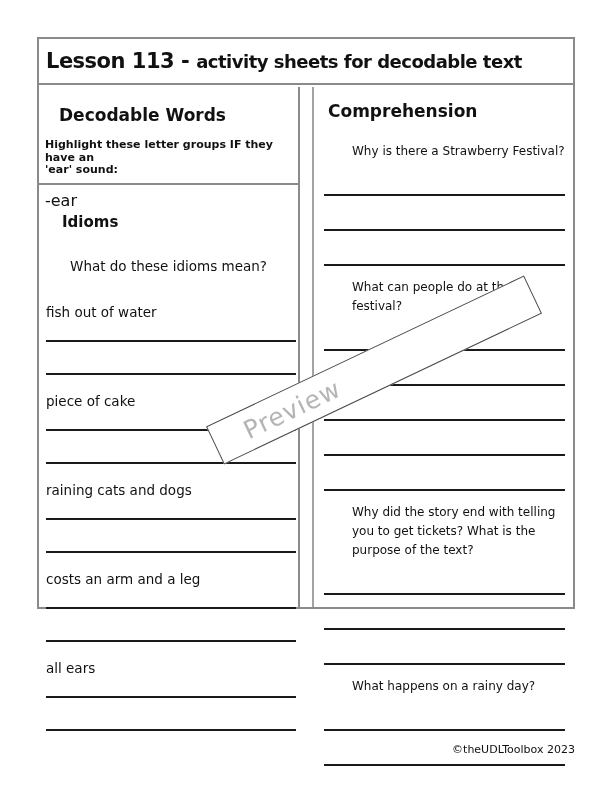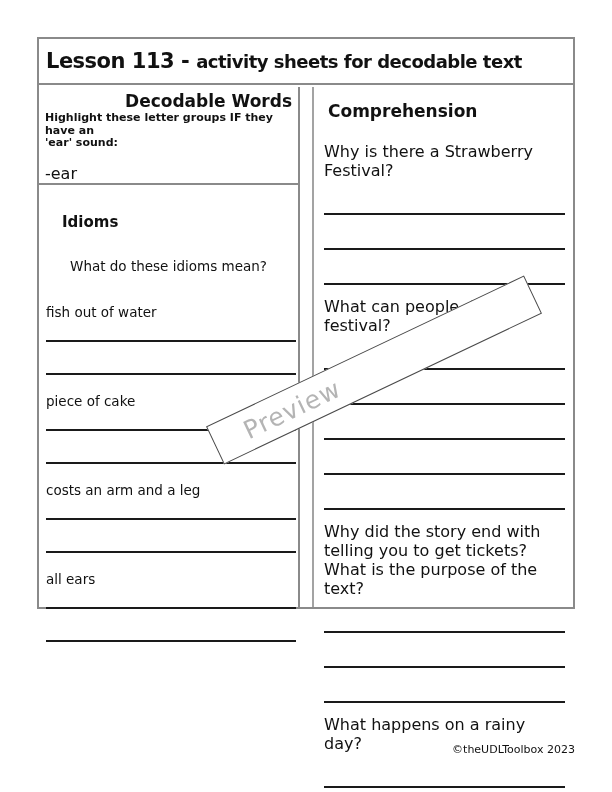--- a/index.html
+++ b/index.html
@@ -25,38 +25,38 @@
   }
   .right-col{
     position:absolute;left:273px;right:0;top:0;bottom:0;
     border-left:2px solid #a3a3a3;box-sizing:border-box;
     padding:0 8px 0 10px;
   }
   .decodable{
     height:98px;border-bottom:2px solid #8a8a8a;box-sizing:border-box;
     padding:5px 6px 0 6px;
   }
-  .decodable h2{margin:0;font-size:17px;line-height:19px;text-align:right;}
+  .decodable h2{margin:14px;font-size:17px;line-height:19px;}
   .decodable .instructions{
     margin:1px 0 0 0;font-size:11px;font-weight:bold;line-height:12.5px;
   }
   .letter-group{ text-align:left;font-size:16px;margin-top:14px; }
   .idioms{padding:12px 7px 0 7px;}
   .idioms h2{margin:16px;font-size:15px;line-height:18px;}
   .idioms .prompt{margin:26px 0 0 0;font-size:13.5px;line-height:18px;text-align:center;}
   .idiom{margin-top:28px;}
   .idiom + .idiom{margin-top:17px;}
   .idiom .label{font-size:13.5px;line-height:18px;height:18px;}
   .wline{height:0;border-bottom:2px solid #1a1a1a;}
   .idiom .wline{margin-top:19px;width:250px;}
   .idiom .wline + .wline{margin-top:31px;}
   .right-col h2{margin:14px 0 0 4px;font-size:17px;line-height:20px;}
   .q{margin-top:12px;}
   .q:first-of-type{margin-top:21px;}
-  .q .label{font-size:16px;line-height:19px;}
+  .q .label{font-size:12px;line-height:19px;margin-left:28px;}
   .q .wline{margin-top:33px;width:100%;}
   .q .wline:first-of-type{margin-top:22px;}
   .q.q-last .wline:first-of-type{margin-top:10px;}
   .preview-banner{
     position:absolute;left:198px;top:349px;width:352px;height:42px;
     background:#ffffff;border:1.5px solid #4a4a4a;box-sizing:border-box;
     transform:rotate(-25.4deg);z-index:10;
     display:flex;align-items:center;padding-left:32px;
   }
   .preview-banner span{
@@ -92,20 +92,25 @@
         <h2>Idioms</h2>
         <p class="prompt">What do these idioms mean?</p>
 
         <div class="idiom">
           <div class="label">fish out of water</div>
           <div class="wline"></div>
           <div class="wline"></div>
         </div>
         <div class="idiom">
           <div class="label">piece of cake</div>
+          <div class="wline"></div>
+          <div class="wline"></div>
+        </div>
+        <div class="idiom">
+          <div class="label">raining cats and dogs</div>
           <div class="wline"></div>
           <div class="wline"></div>
         </div>
         <div class="idiom">
           <div class="label">costs an arm and a leg</div>
           <div class="wline"></div>
           <div class="wline"></div>
         </div>
         <div class="idiom">
           <div class="label">all ears</div>

